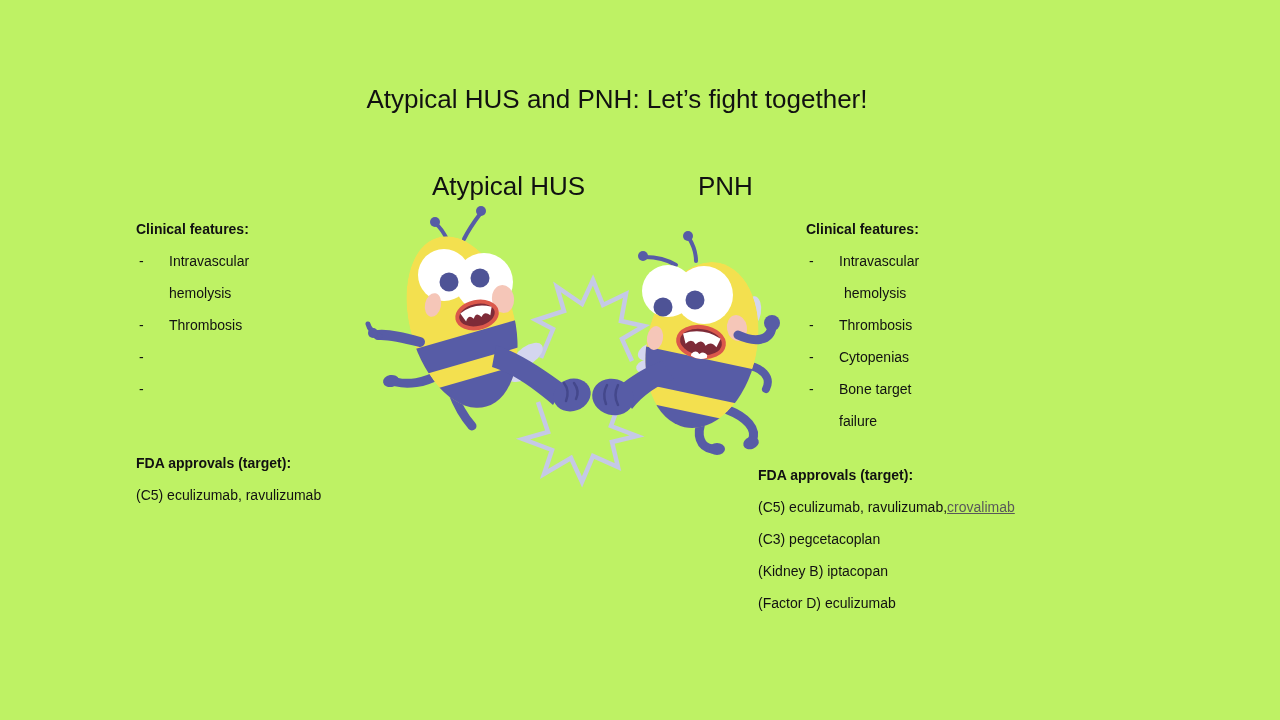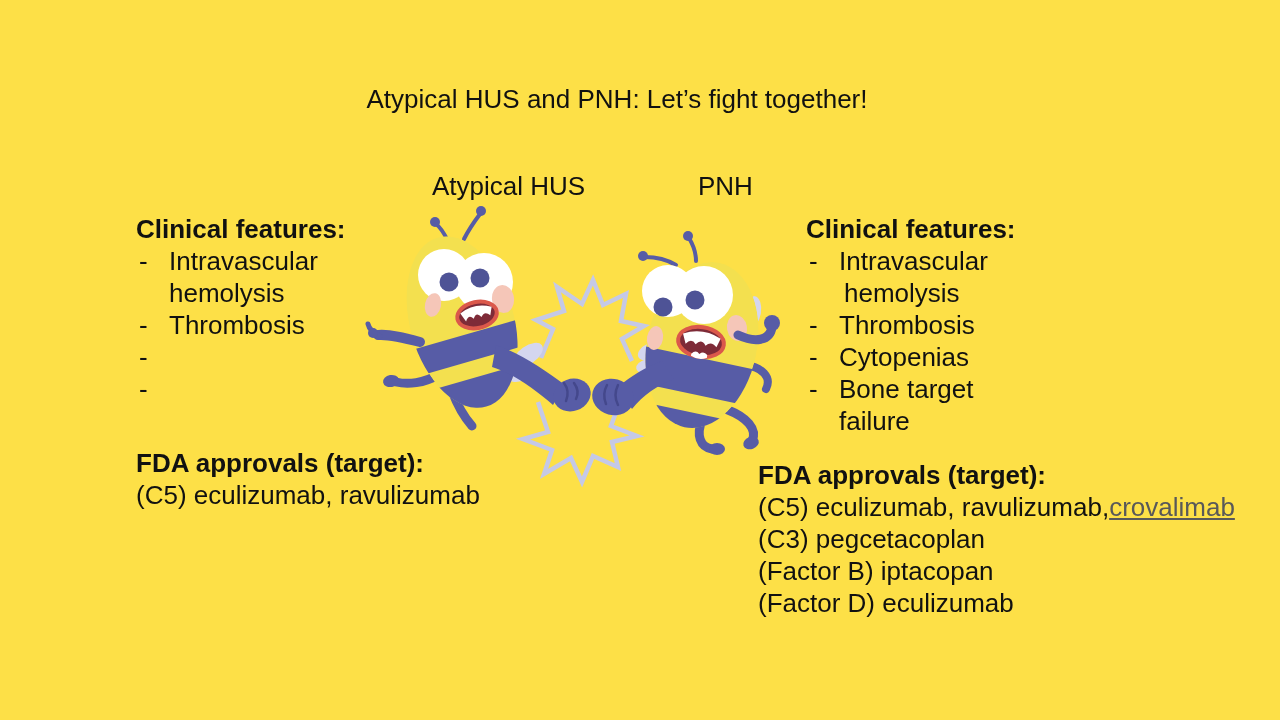--- a/index.html
+++ b/index.html
@@ -1,27 +1,27 @@
 <!DOCTYPE html>
 <html style="--bee-yellow: #F3E04F; --bee-purple: #575CA6; --bee-purple-dark: #44488C; --wing-lavender: #D4D6EF; --starburst: #C5C9E6; --cheek-pink: #F5C6B8; --mouth-red: #DB584B; --mouth-dark: #7E2B38; --pupil: #4E5396; --body-text: #111111; --muted-drug: #595959;"><head>
 <meta charset="utf-8">
 <style>
   html,body{margin:0;padding:0;background:#fff;}
   .slide{
-    position:relative;width:1280px;height:720px;background:#fde047;overflow:hidden;
+    position:relative;width:1280px;height:720px;background:#bef264;overflow:hidden;
     font-family:"Liberation Sans",sans-serif;color:var(--body-text,#111);
   }
   .title{
     position:absolute;left:0;top:84px;width:1234px;text-align:center;
     font-size:26px;line-height:30px;white-space:nowrap;
   }
   .colhead{position:absolute;top:171px;font-size:26px;line-height:30px;white-space:nowrap;margin-left:34px;}
   .colhead.left{left:398px;}
   .colhead.right{left:664px;}
-  .block{position:absolute;font-size:26px;line-height:32px;white-space:nowrap;}
+  .block{position:absolute;font-size:14px;line-height:32px;white-space:nowrap;}
   .block .bold{font-weight:bold;}
   .row{display:flex;}
   .dash{flex:0 0 30px;width:30px;padding-left:3px;}
   .xsp{padding-left:5px;}
   .hl{color:var(--muted-drug,#595959);text-decoration:underline;}
   .illustration{position:absolute;left:360px;top:195px;width:440px;height:300px;}
 
   
   .f-yel{fill:var(--bee-yellow,#F3E04F);}
   .f-pur{fill:var(--bee-purple,#575CA6);}
@@ -99,21 +99,21 @@
       </div>
   </div>
 
   <div class="block" style="left:758px;top:459px;">
     <div class="bold">FDA approvals (target):</div>
     <div class="row">
         <span>(C5) eculizumab, ravulizumab, </span>
         <span class="hl">crovalimab</span>
       </div>
     <div>(C3) pegcetacoplan</div>
-    <div>(Factor B) iptacopan</div>
+    <div>(Kidney B) iptacopan</div>
     <div>(Factor D) eculizumab</div>
   </div>
 
   <svg class="illustration" viewBox="0 0 440 300">
     <defs>
       <clipPath id="clipL">
           <ellipse cx="102" cy="127" rx="52" ry="88" transform="rotate(-16 102 127)"></ellipse>
         </clipPath>
       <clipPath id="clipR">
           <ellipse cx="342" cy="150" rx="55" ry="84" transform="rotate(12 342 150)"></ellipse>

